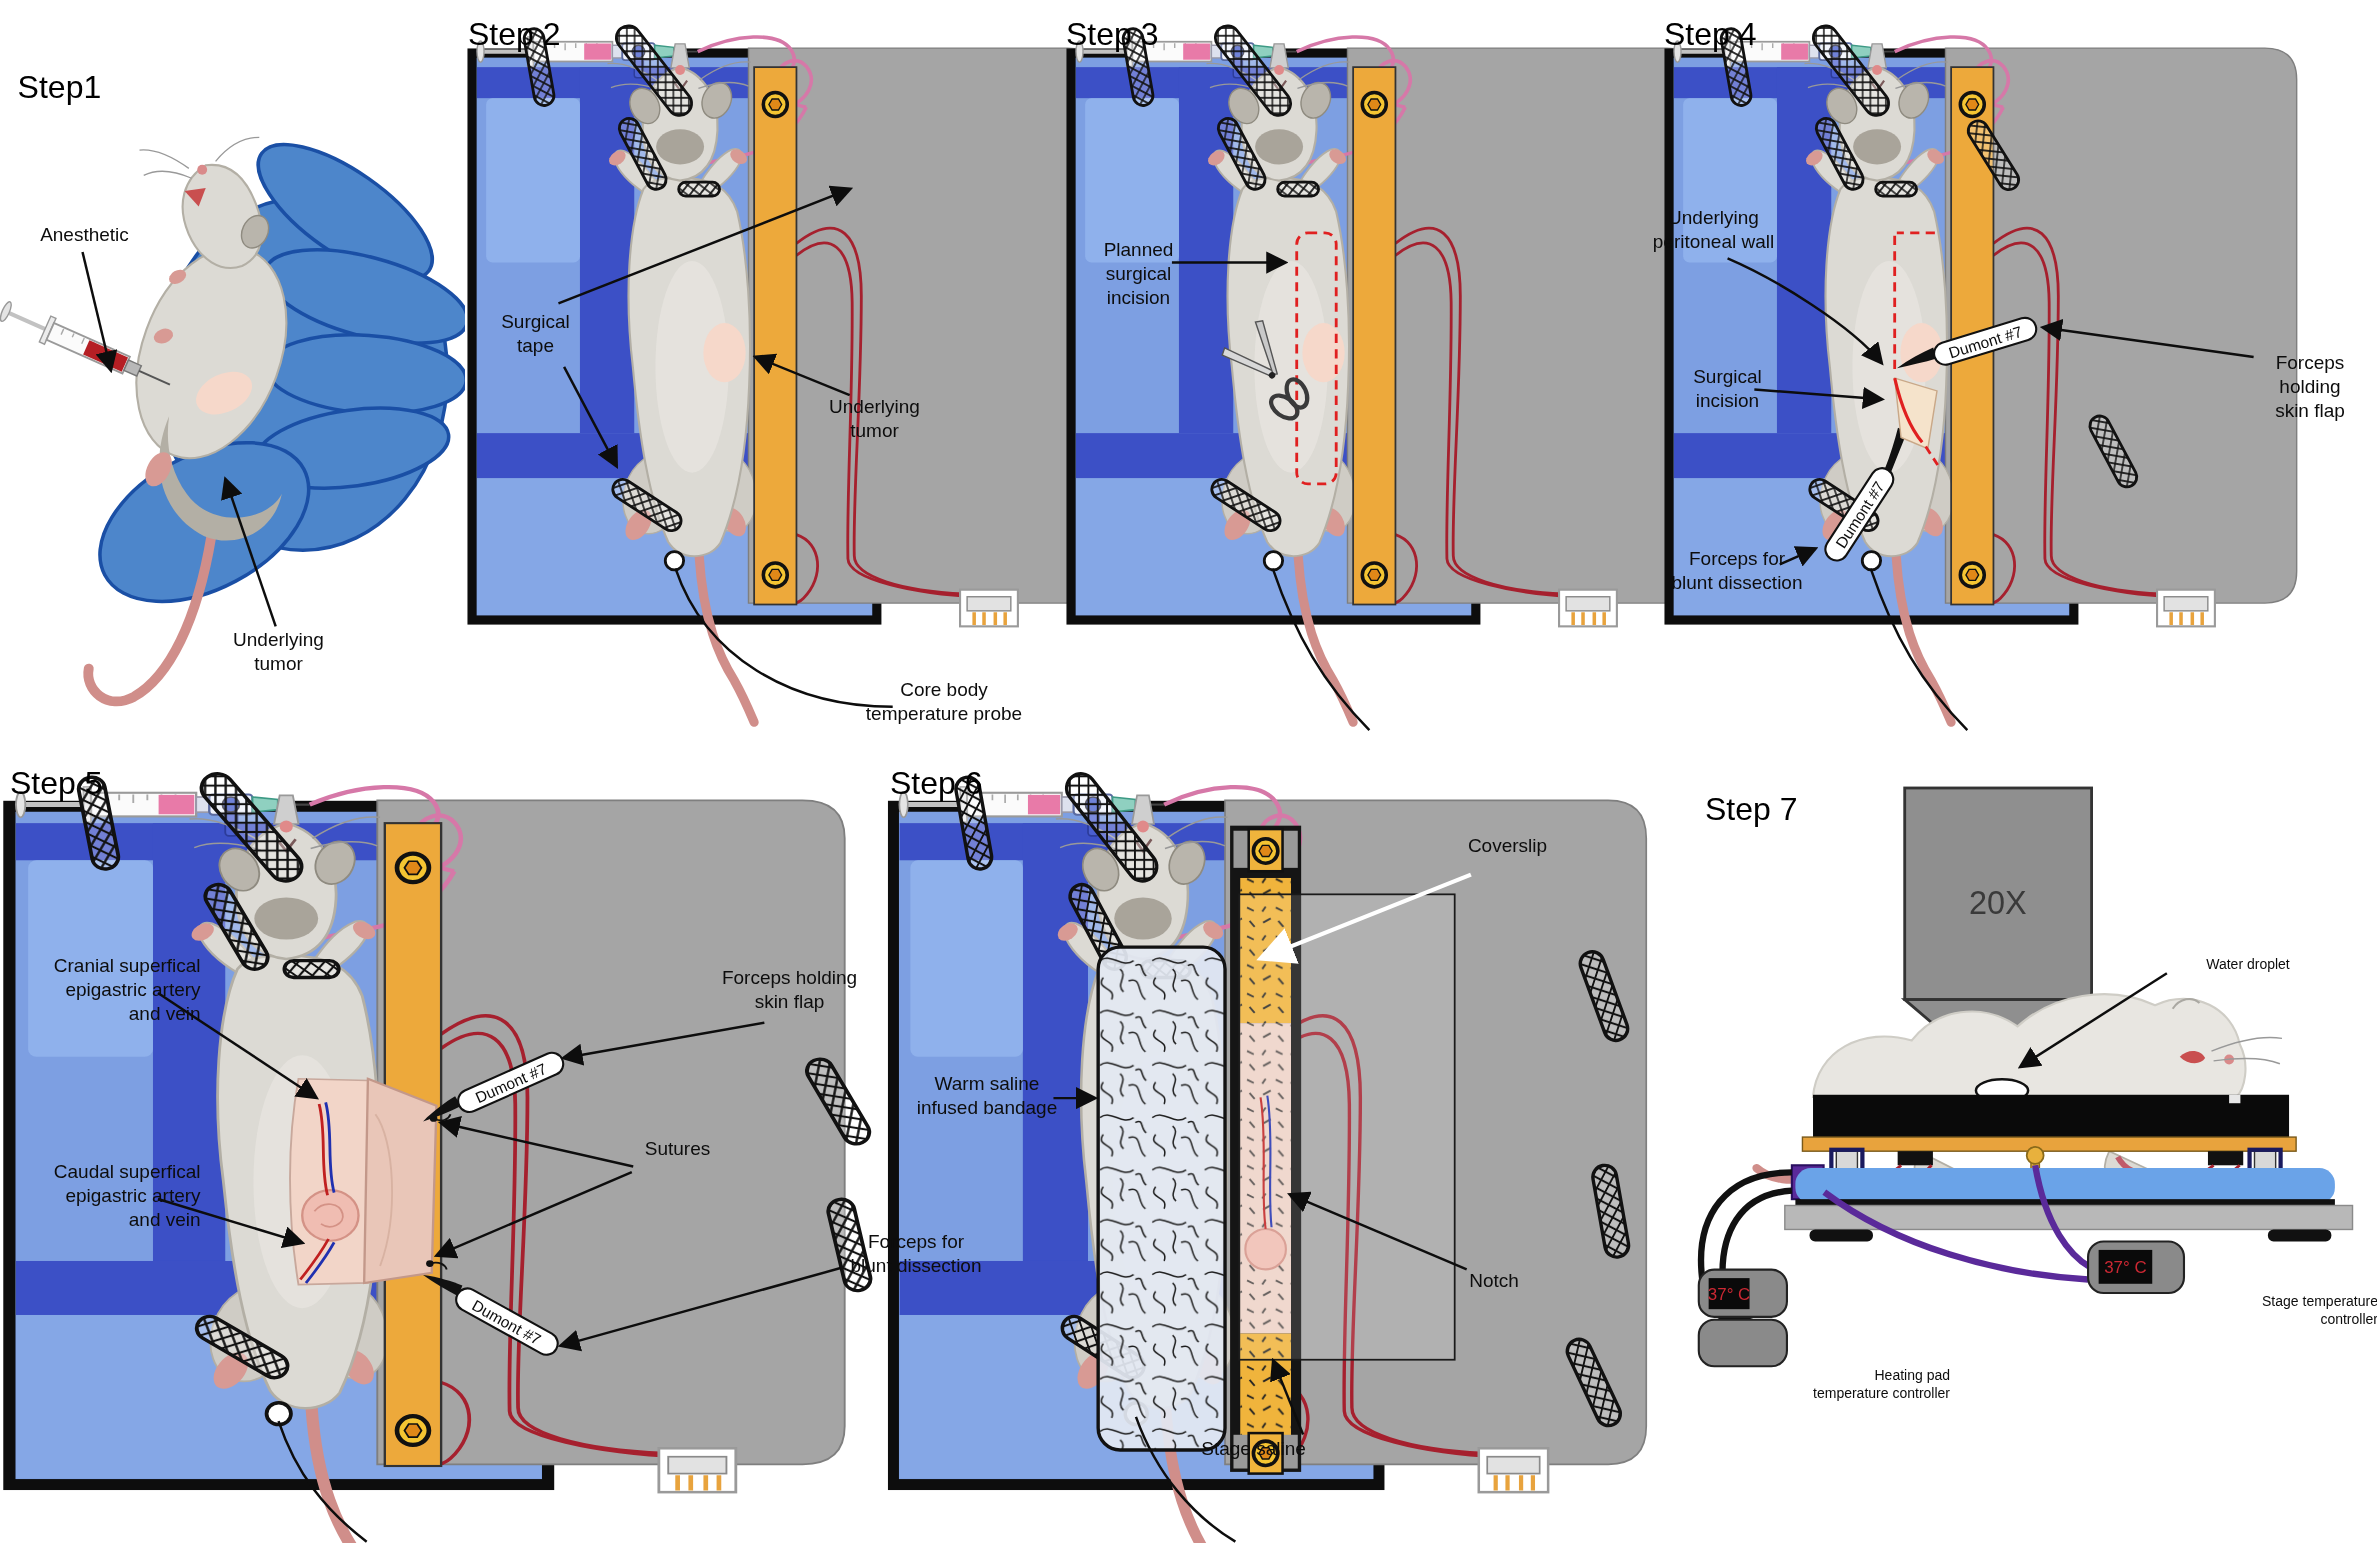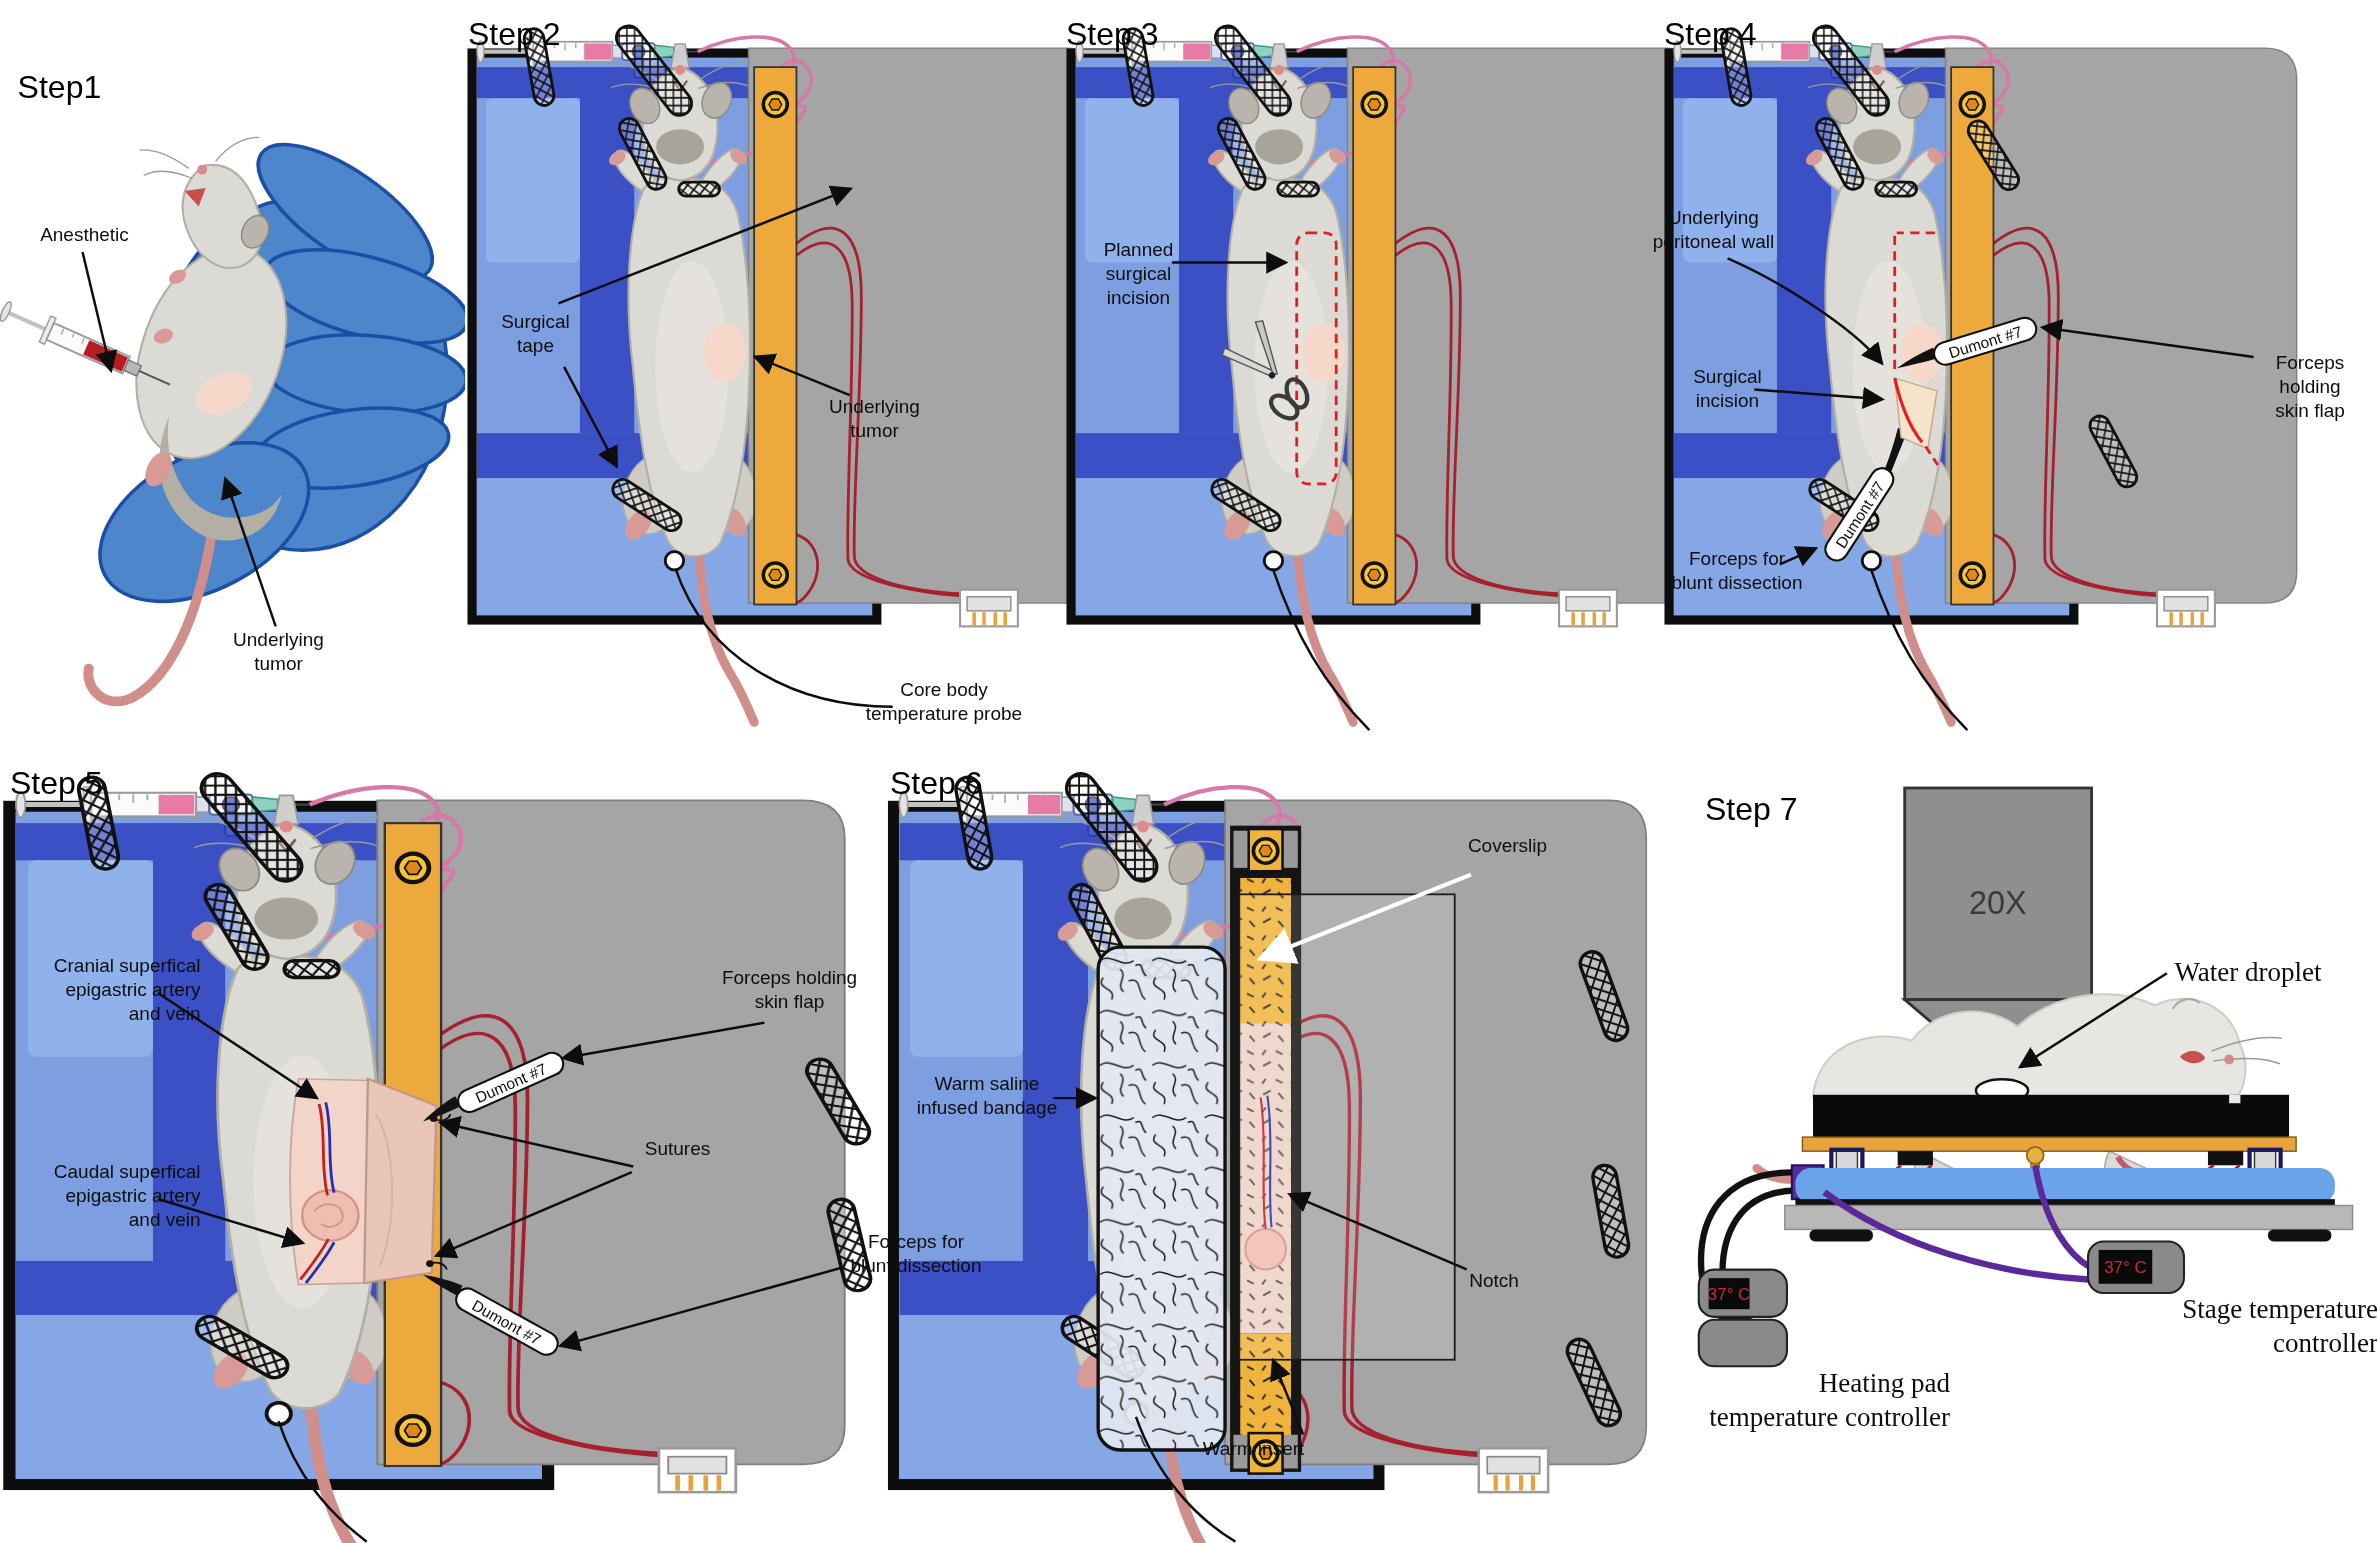--- a/index.html
+++ b/index.html
@@ -2,21 +2,21 @@
 <html style="font-size:11.3px"><head>
 <meta charset="utf-8">
 <style>
   html,body{margin:0;padding:0;background:#fff;font-family:"Liberation Sans",sans-serif;}
   #canvas{position:relative;width:2377px;height:1544px;overflow:hidden;background:#fff;}
   svg.scene,svg#overlay,svg#s1,svg#s7{position:absolute;}
   #overlay{left:0;top:0;pointer-events:none;}
   .step-title{position:absolute;font-size:32px;color:#000;white-space:pre;margin-top:12px;}
   .lbl{position:absolute;font-size:19px;line-height:1.25;color:#0d0d0d;white-space:pre-line;text-align:center;}
   .lbl.left{text-align:right;}
-  .lbl.s7{font-size:27px;font-family:Liberation Serif, serif;}
+  .lbl.s7{font-size:14px;}
   #defs-store{position:absolute;width:0;height:0;overflow:hidden;}
 </style>
 </head>
 <body>
 
 <div id="canvas">
 
 <svg id="defs-store" aria-hidden="true">
   <defs>
     <pattern id="hatch" width="11" height="11" patternUnits="userSpaceOnUse" patternTransform="rotate(38)">
@@ -436,21 +436,21 @@
 <div class="lbl" style="left:607px;top:1137px;width:141px">Sutures</div>
 <div class="lbl" style="left:712px;top:966px;width:155px">Forceps holding
 skin flap</div>
 <div class="lbl" style="left:810px;top:1230px;width:212px">Forceps for
 blunt dissection</div>
 
 <div class="lbl" style="left:881px;top:1072px;width:212px">Warm saline
 infused bandage</div>
 <div class="lbl" style="left:1437px;top:834px;width:141px">Coverslip</div>
 <div class="lbl" style="left:1441px;top:1269px;width:106px">Notch</div>
-<div class="lbl" style="left:1183px;top:1437px;width:141px">Warm insert</div>
+<div class="lbl" style="left:1183px;top:1437px;width:141px">Stage saline</div>
 
 <div class="lbl s7" style="left:2160px;top:956px;width:176px">Water droplet</div>
 <div class="lbl s7 left" style="left:2176px;top:1293px;width:202px">Stage temperature
 controller</div>
 <div class="lbl s7 left" style="left:1696px;top:1367px;width:254px">Heating pad
 temperature controller</div>
 
 </div>
 
 

